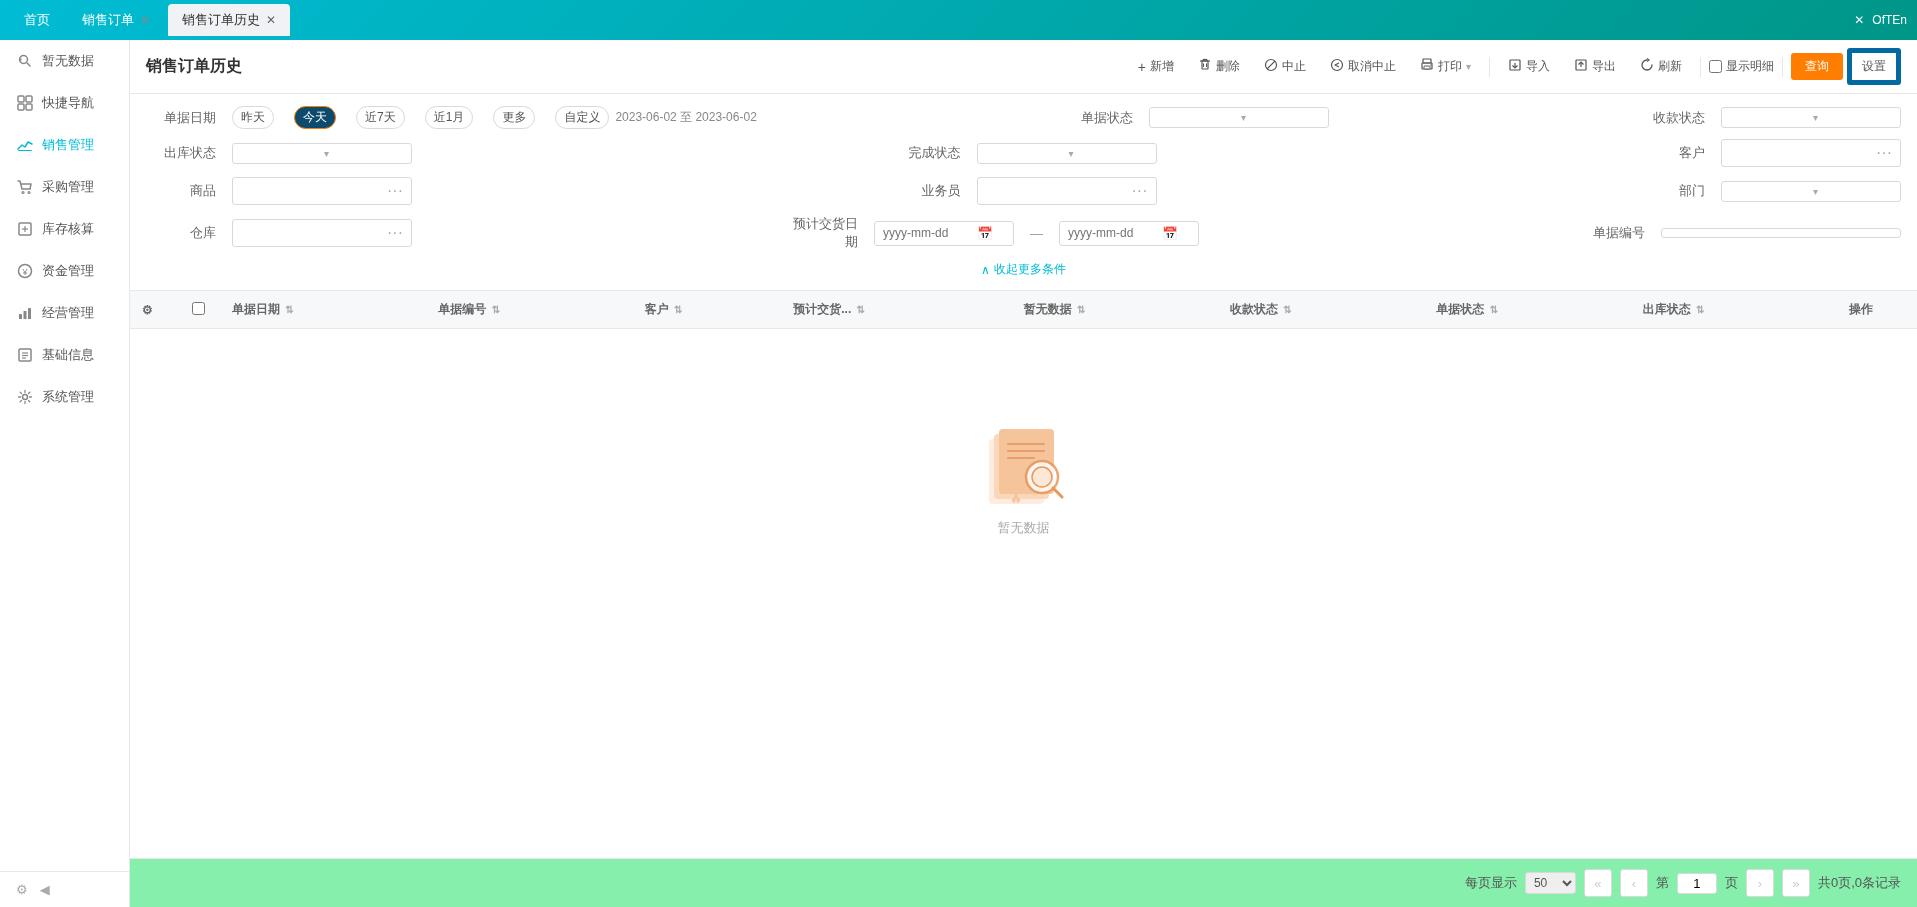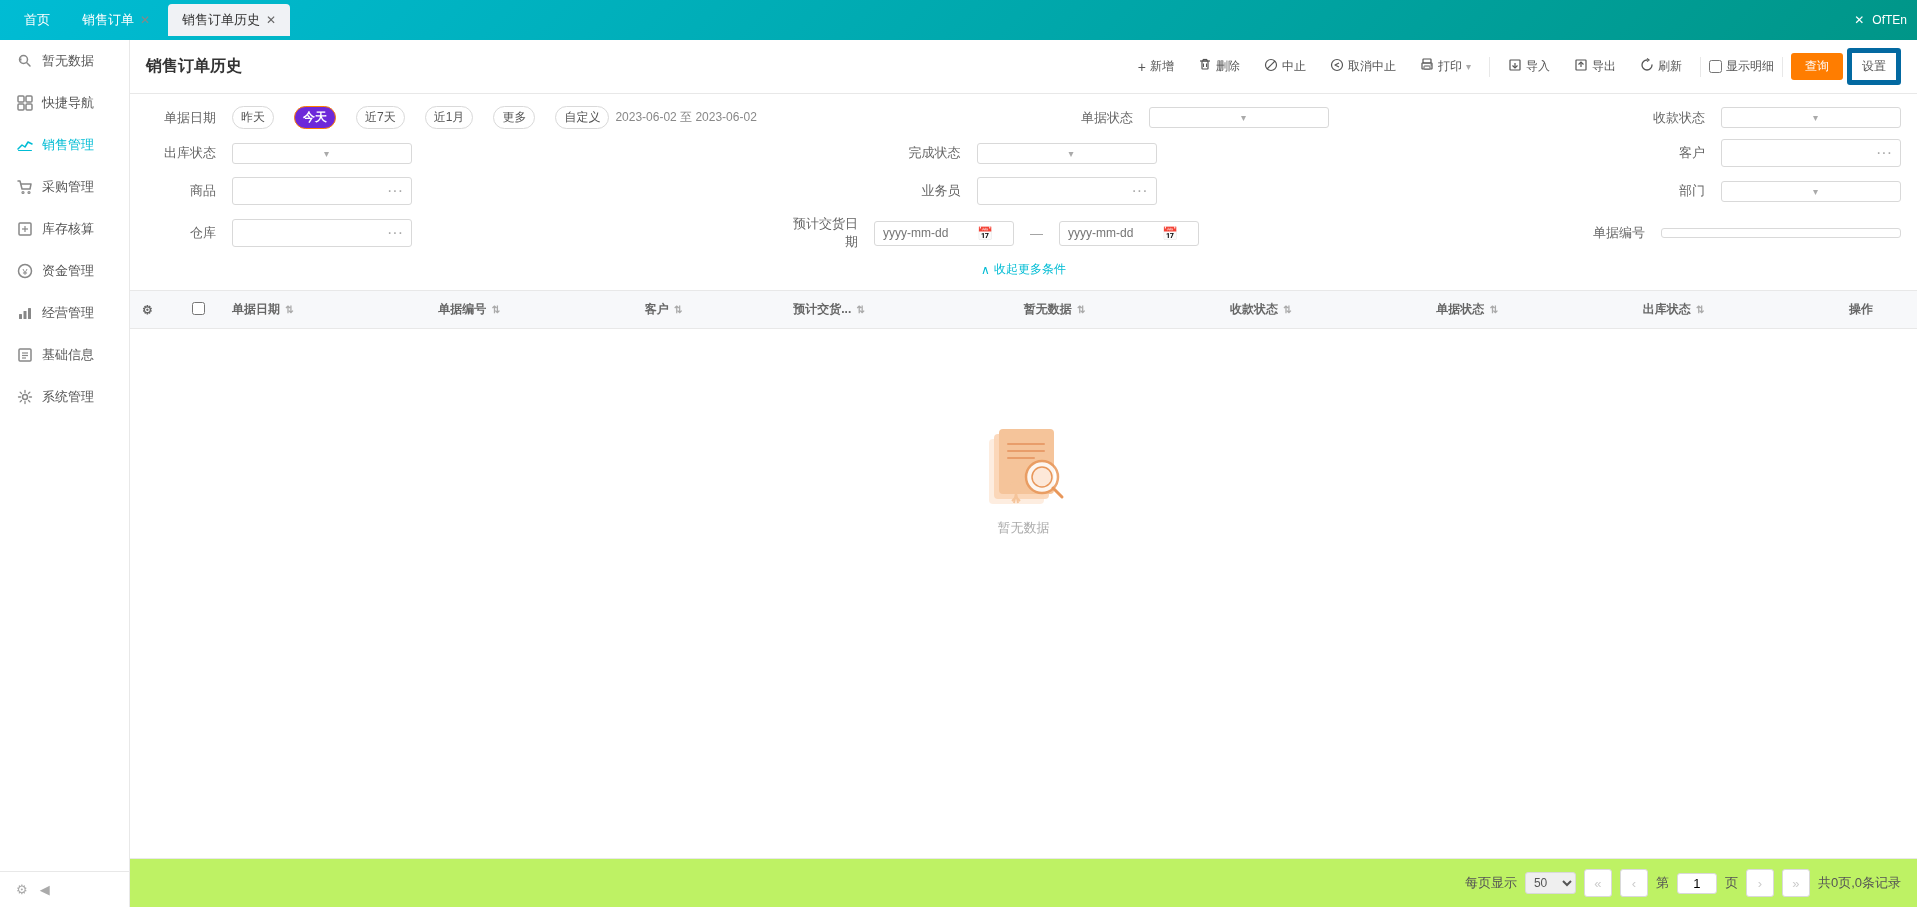--- a/index.html
+++ b/index.html
@@ -39,21 +39,21 @@
     .display-cb { display: flex; align-items: center; gap: 4px; font-size: 12px; color: #555; cursor: pointer; }
     .display-cb input { cursor: pointer; }
 
     
     .filter-area { background: #fff; border-bottom: 1px solid #e8e8e8; padding: 12px 16px; flex-shrink: 0; }
     .filter-row { display: flex; align-items: center; gap: 16px; margin-bottom: 10px; }
     .filter-label { width: 70px; text-align: right; color: #666; font-size: 13px; flex-shrink: 0; }
     .filter-field { display: flex; align-items: center; gap: 8px; flex: 1; }
     .date-quick-btns { display: flex; align-items: center; gap: 20px; }
     .date-qbtn { padding: 2px 8px; border: 1px solid #d9d9d9; border-radius: 12px; font-size: 12px; cursor: pointer; color: #555; background: #fff; }
-    .date-qbtn.active { background: #6d28d9; color: #fff; border-color: #ff7d00; border-radius: 12px; font-weight: bold; }
+    .date-qbtn.active { background: #0c4a6e; color: #fff; border-color: #ff7d00; border-radius: 12px; }
     .date-range-text { font-size: 12px; color: #888; }
     .filter-select { display: flex; align-items: center; border: 1px solid #d9d9d9; border-radius: 3px; padding: 4px 8px; min-width: 180px; background: #fff; cursor: pointer; gap: 4px; }
     .filter-select span { flex: 1; color: #bbb; font-size: 12px; }
     .filter-select .arrow { color: #aaa; font-size: 10px; }
     .filter-input-dots { color: #aaa; font-size: 16px; cursor: pointer; margin-left: 4px; }
     .filter-date-input { display: flex; align-items: center; border: 1px solid #d9d9d9; border-radius: 3px; padding: 4px 8px; background: #fff; gap: 4px; min-width: 140px; }
     .filter-date-input input { border: none; outline: none; font-size: 12px; color: #bbb; width: 90px; background: transparent; }
     .filter-date-input .cal-icon { color: #aaa; cursor: pointer; }
     .filter-dash { color: #999; }
     .collapse-row { display: flex; justify-content: center; margin-top: 4px; }
@@ -67,21 +67,21 @@
     .data-table td { padding: 10px 12px; border-bottom: 1px solid #f0f0f0; font-size: 12px; margin-top: 32px; }
     .th-checkbox { width: 40px; }
     .th-gear { width: 50px; }
     .th-ops { width: 80px; text-align: center; }
 
     
     .empty-state { display: flex; flex-direction: column; align-items: center; justify-content: center; padding: 80px 0; }
     .empty-text { color: #aaa; font-size: 13px; }
 
     
-    .pagination-bar { background: #bef264; border-top: 1px solid #e8e8e8; padding: 10px 16px; display: flex; align-items: center; justify-content: flex-end; gap: 8px; flex-shrink: 0; font-size: 13px; color: #555; }
+    .pagination-bar { background: #86efac; border-top: 1px solid #e8e8e8; padding: 10px 16px; display: flex; align-items: center; justify-content: flex-end; gap: 8px; flex-shrink: 0; font-size: 13px; color: #555; }
     .page-size-select { border: 1px solid #d9d9d9; border-radius: 3px; padding: 2px 4px; font-size: 12px; color: #555; cursor: pointer; }
     .page-btn { width: 28px; height: 28px; border: 1px solid #d9d9d9; border-radius: 3px; background: #fff; cursor: pointer; display: flex; align-items: center; justify-content: center; font-size: 13px; color: #555; }
     .page-btn.disabled { color: #ccc; cursor: not-allowed; }
     .page-input { width: 40px; border: 1px solid #d9d9d9; border-radius: 3px; padding: 2px 6px; text-align: center; font-size: 13px; }
   </style>
 </head>
 <body>
 
 <div class="top-bar">
   <div class="top-bar-tabs">

